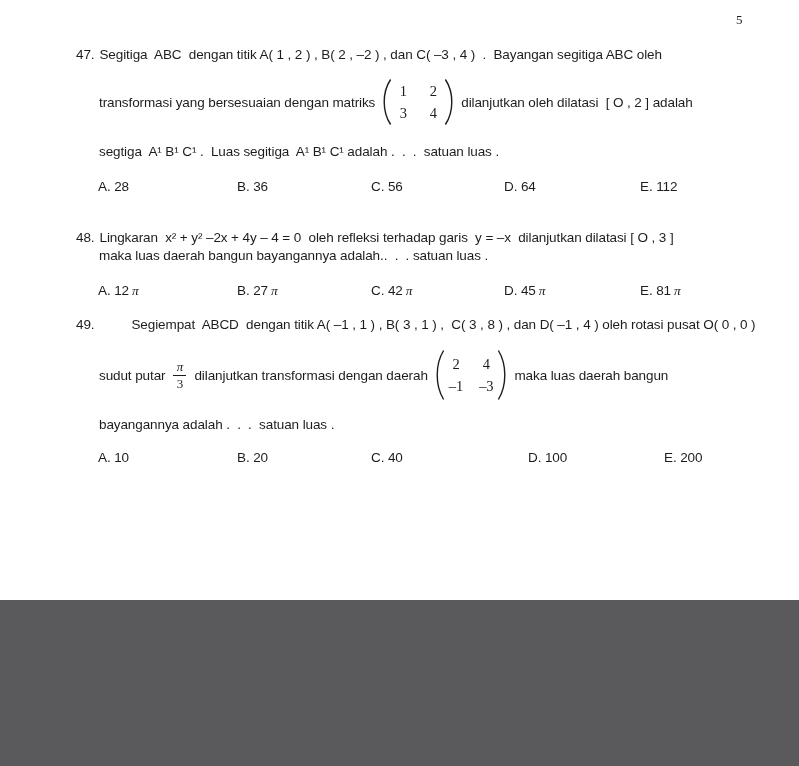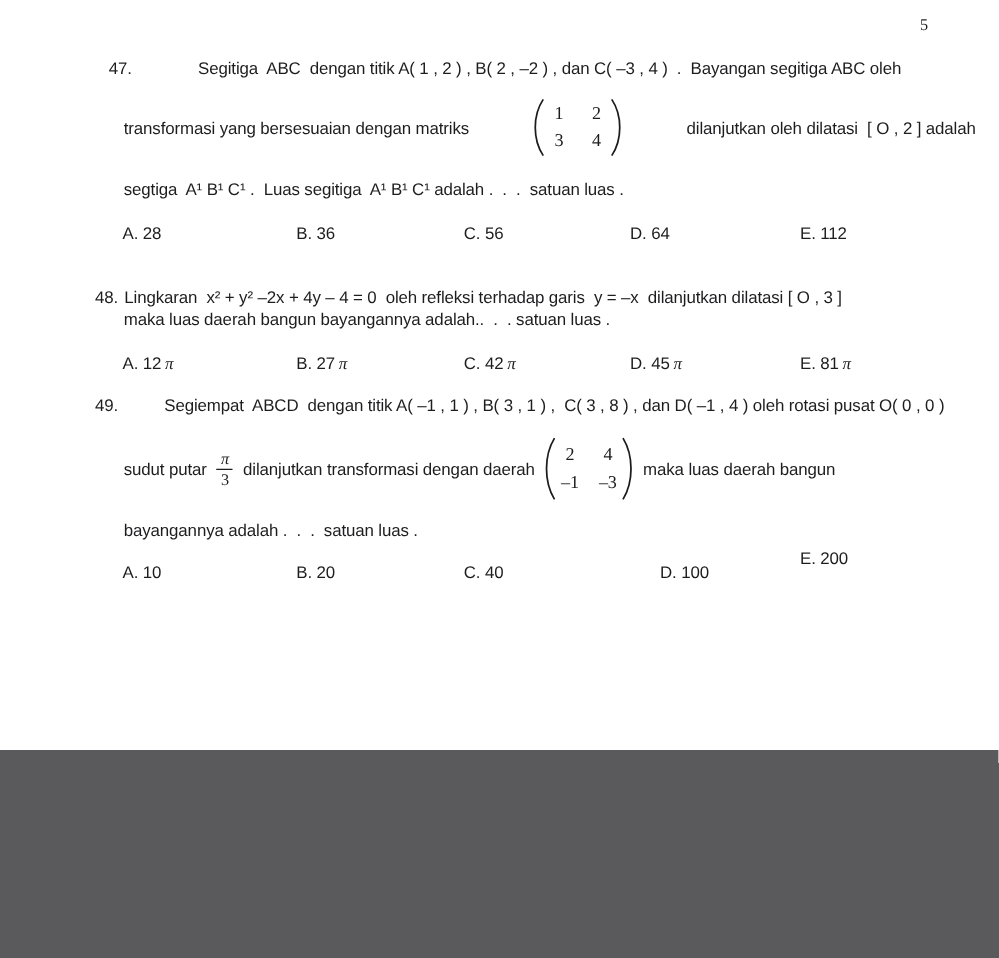--- a/index.html
+++ b/index.html
@@ -32,26 +32,26 @@
 </style>
 </head>
 <body>
 
 <div id="screen">
 
   <div class="doc">
 
     <div class="pagenum">5</div>
 
-    <div class="line qrow" style="left:87px;top:46px;gap:48px;">
+    <div class="line qrow" style="left:76px;top:46px;">
       <span class="qnum">47.</span>
       <span>Segitiga  ABC  dengan titik A( 1 , 2 ) , B( 2 , –2 ) , dan C( –3 , 4 )  .  Bayangan segitiga ABC oleh</span>
     </div>
 
-    <div class="mathline" style="left:99px;top:77px;height:50px;gap:44px;">
+    <div class="mathline" style="left:99px;top:77px;height:50px;">
       <span>transformasi yang bersesuaian dengan matriks</span>
       <span class="matrix">
         <svg class="paren-svg" width="10" height="48" viewBox="0 0 10 48">
             <path d="M8.6 1.5 Q2.2 11 2.2 24 Q2.2 37 8.6 46.5" fill="none" stroke="#1c1c1c" stroke-width="1.4"></path>
           </svg>
         <span class="mgrid">
           <span class="mcell">1</span>
           <span class="mcell">2</span>
           <span class="mcell">3</span>
           <span class="mcell">4</span>
@@ -117,21 +117,21 @@
       <span>maka luas daerah bangun</span>
     </div>
 
     <div class="line" style="left:99px;top:416px;">bayangannya adalah .  .  .  satuan luas .</div>
 
     <div class="optrow">
       <span class="opt c1" style="top:450px;"><span>A. 10</span><span class="pi"></span></span>
       <span class="opt c2" style="top:450px;"><span>B. 20</span><span class="pi"></span></span>
       <span class="opt c3" style="top:450px;"><span>C. 40</span><span class="pi"></span></span>
       <span class="opt c4" style="top:450px;margin-left:24px;"><span>D. 100</span><span class="pi"></span></span>
-      <span class="opt c5" style="top:439px;"><span>E. 200</span><span class="pi"></span></span>
+      <span class="opt c5" style="top:450px;margin-left:24px;"><span>E. 200</span><span class="pi"></span></span>
     </div>
 
   </div>
 
   <div class="toolbar">
 
     
 
     
 

